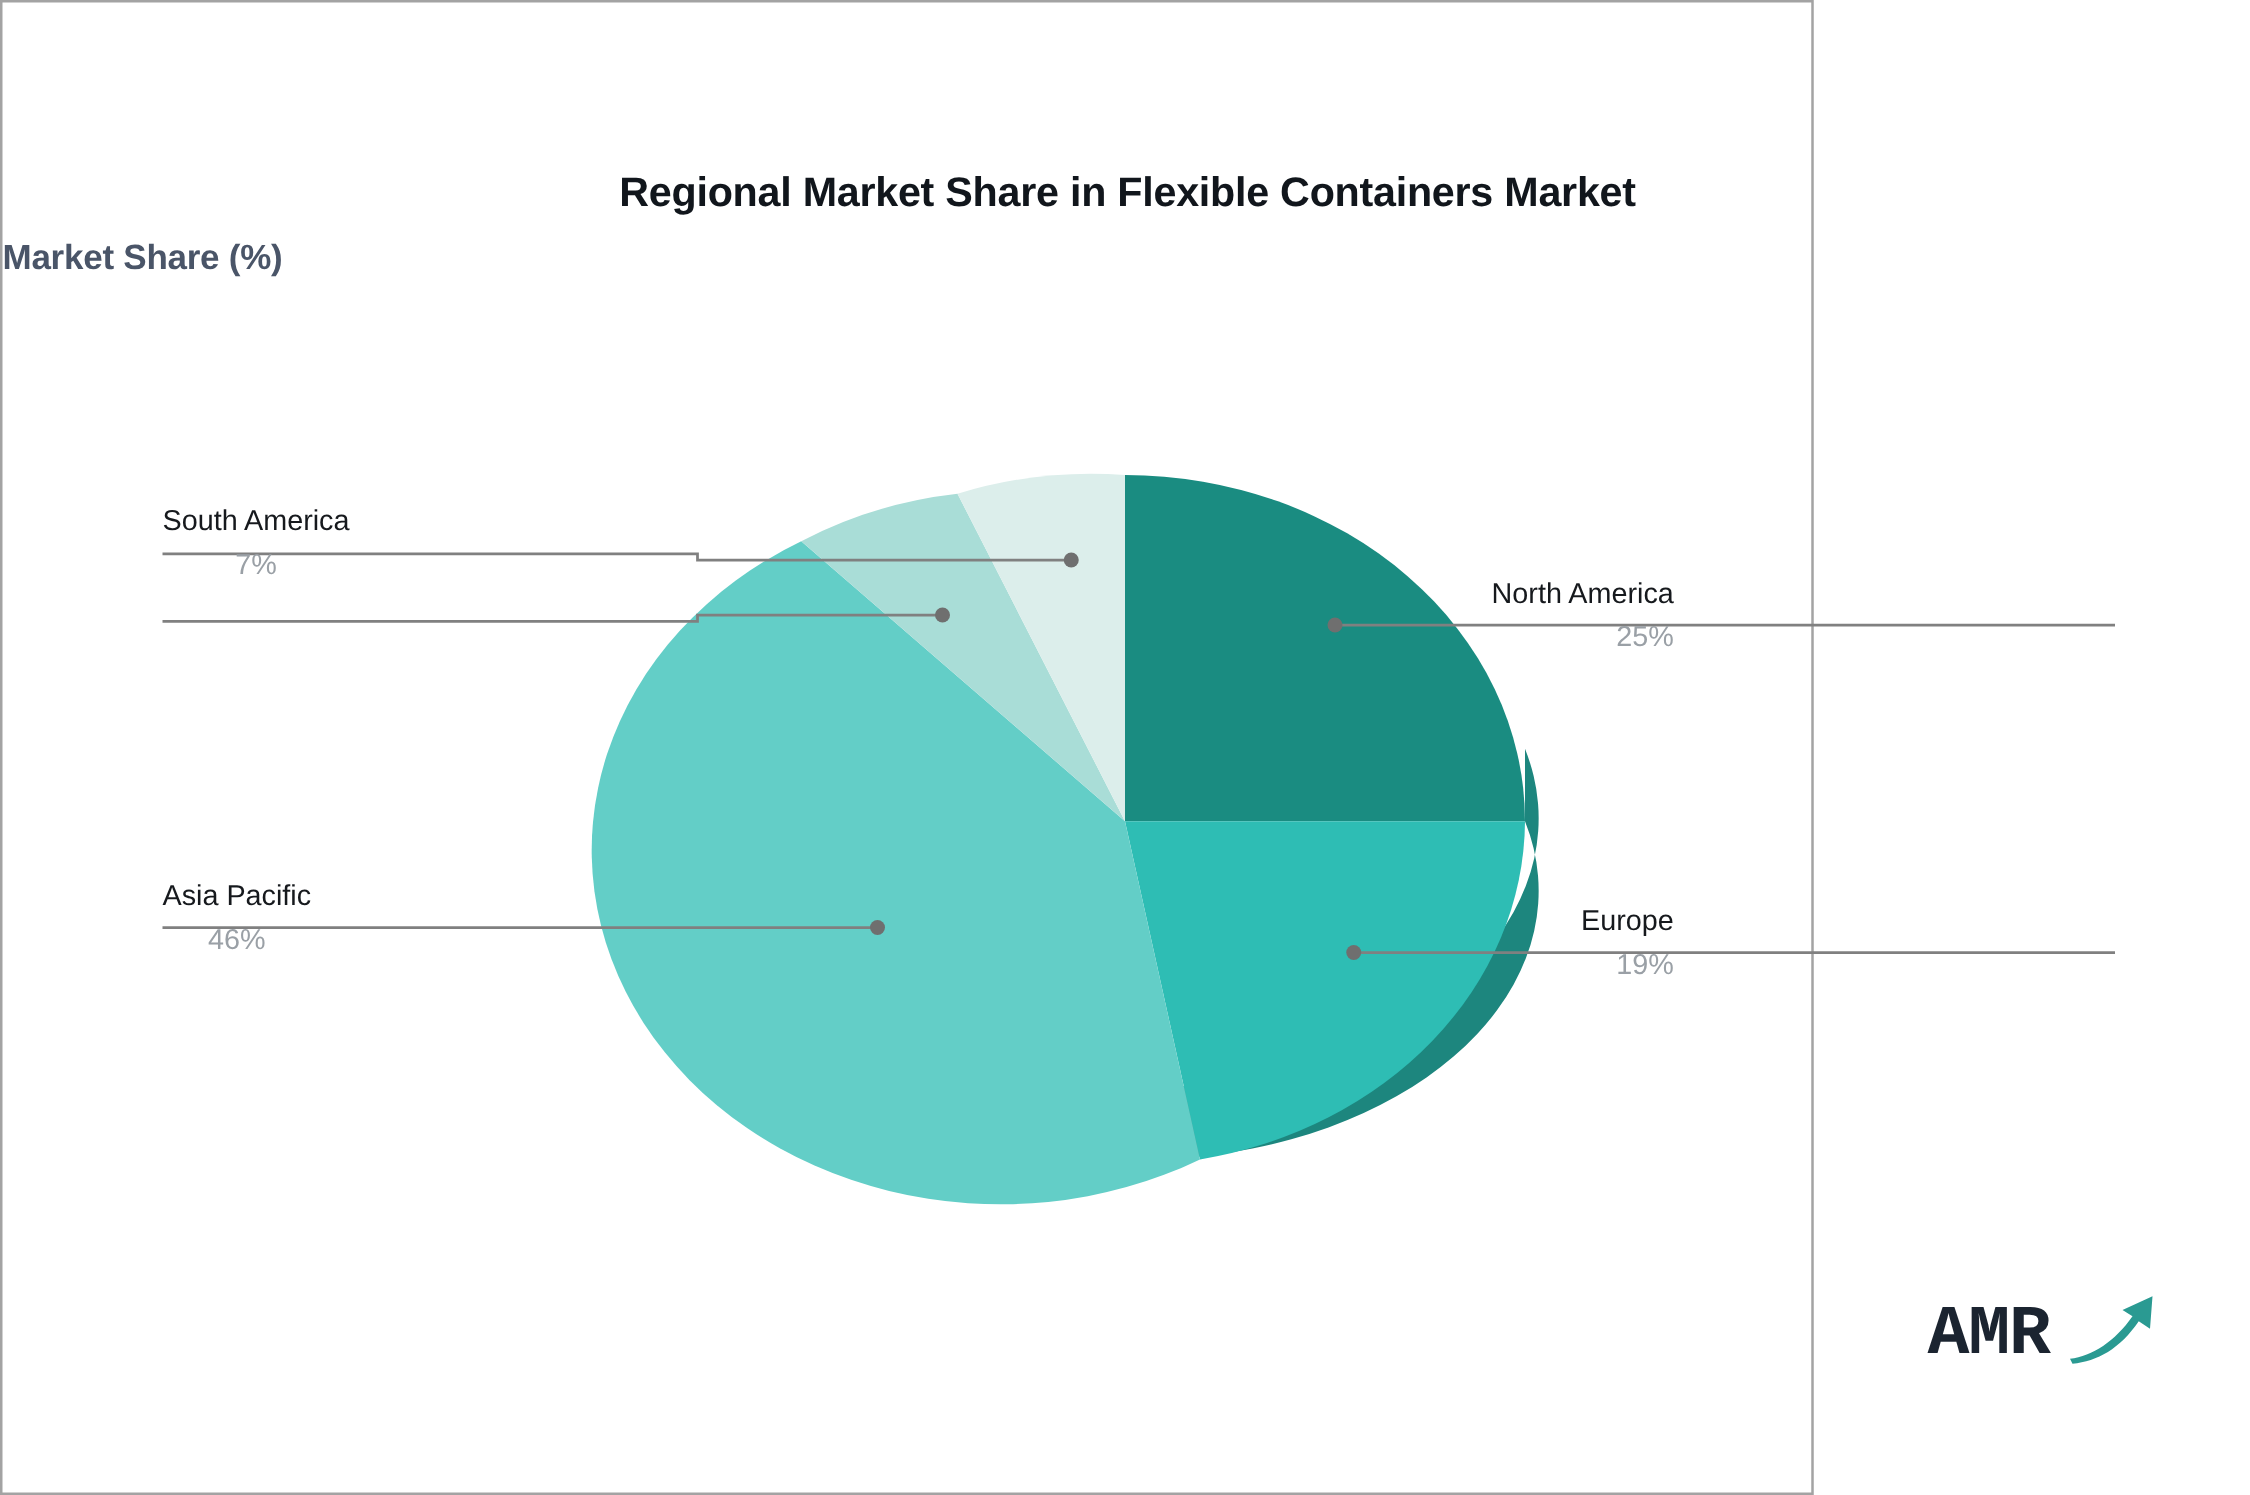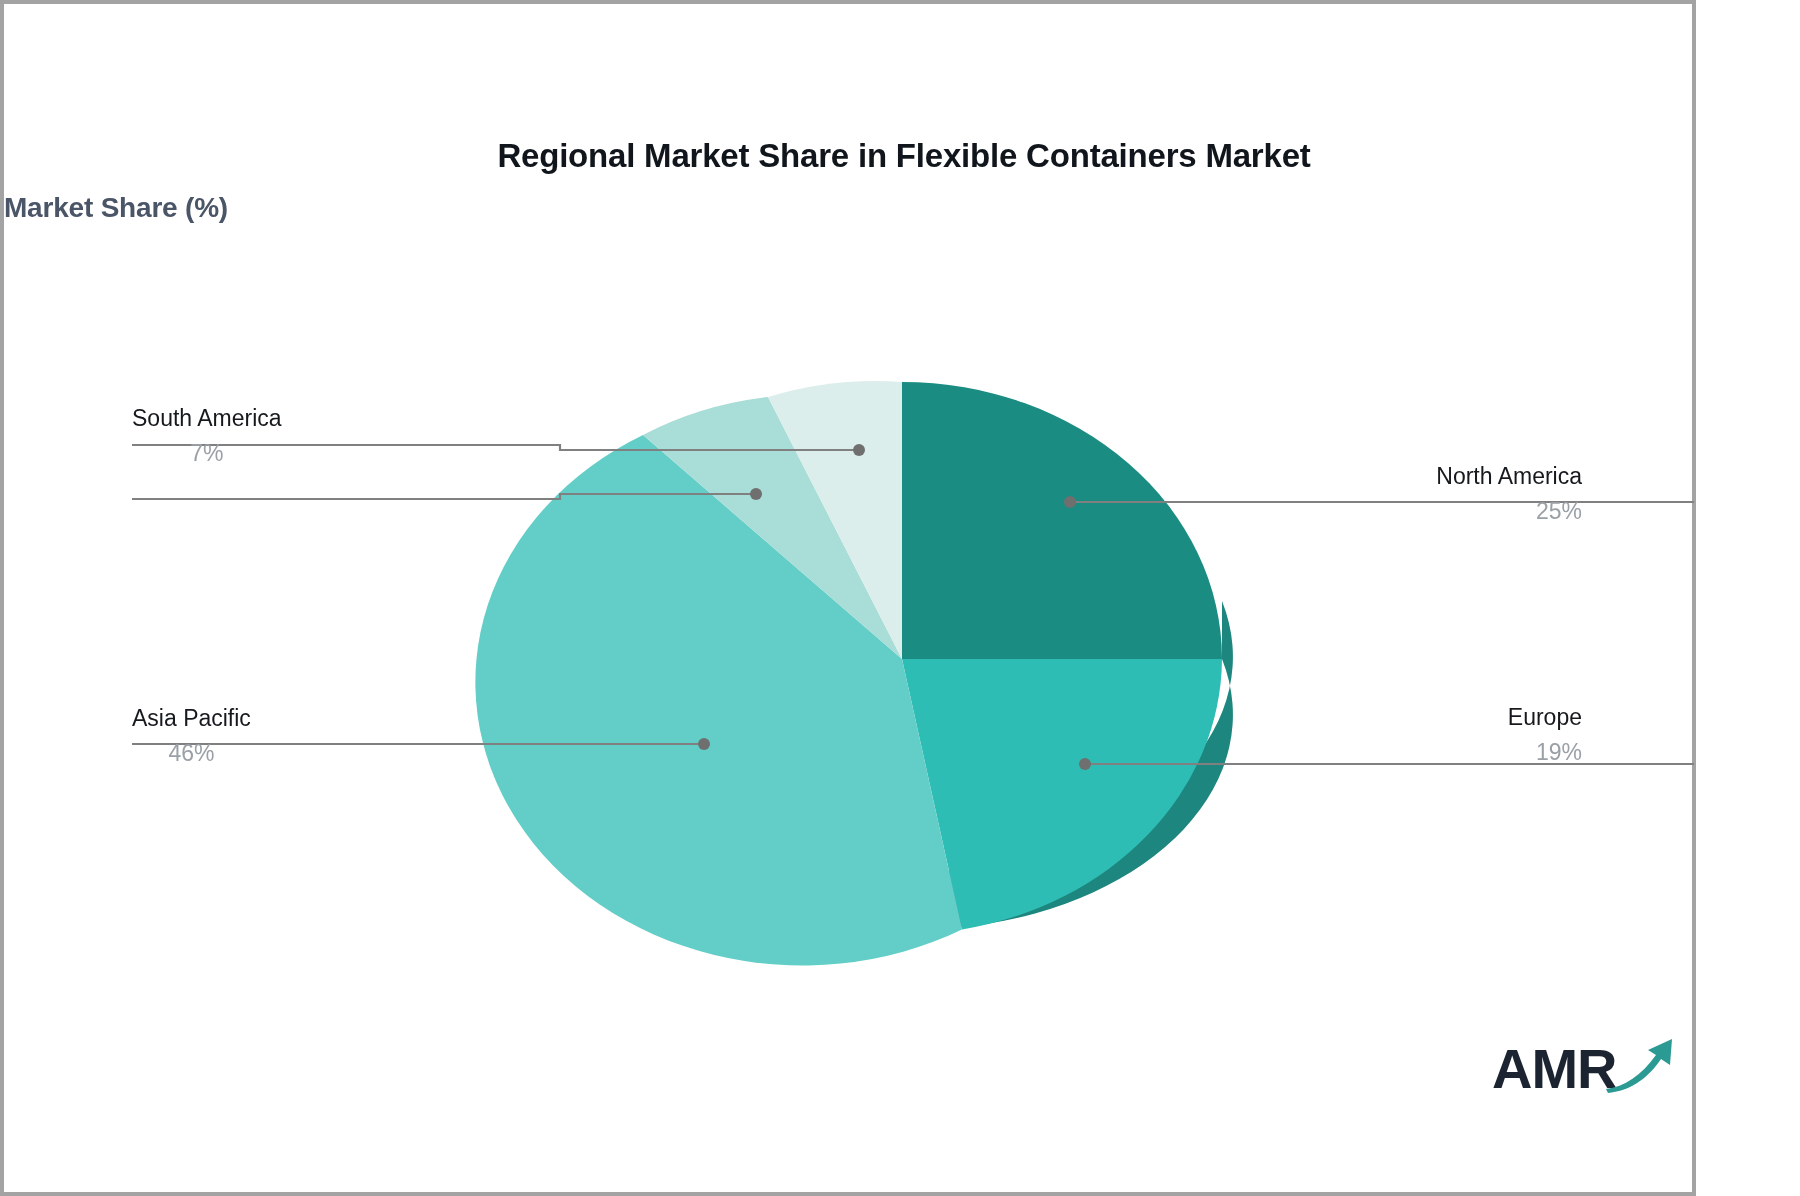--- a/index.html
+++ b/index.html
@@ -8,25 +8,25 @@
     background: #ffffff;
   }
   body {
     width: 1800px;
     height: 1196px;
     font-family: "Liberation Sans", sans-serif;
     overflow: hidden;
   }
   #canvas {
     position: relative;
-    width: 1696px;
+    width: 1451px;
     height: 1196px;
     background: #ffffff;
     box-sizing: border-box;
-    border: 4px solid #a3a3a3;
+    border: 2px solid #a3a3a3;
   }
 
   
   #title {
     position: absolute;
     left: 0;
     top: 133px;
     width: 1800px;
     text-align: center;
     font-size: 33px;
@@ -72,24 +72,25 @@
     line-height: 30px;
     color: #9aa0a6;
     padding-top: 6px;
   }
   .callout.right { text-align: right; }
   .callout.left  { text-align: center; }
 
   
   #amr-logo {
     position: absolute;
-    left: 1488px;
+    left: 1540px;
     top: 1035px;
     width: 175px;
     height: 70px;
+    font-family: Liberation Mono, monospace;
   }
   #amr-logo .amr-text {
     position: absolute;
     left: 0;
     top: 0;
     font-size: 56px;
     font-weight: bold;
     color: #1b2430;
     letter-spacing: -1px;
     line-height: 60px;
@@ -156,21 +157,21 @@
   <div class="callout left" style="left:128px; top:700px;">
     <span class="cl-name">Asia Pacific</span>
     <span class="cl-value">46%</span>
   </div>
 
   <div class="callout right" style="right:110px; top:458px;">
     <span class="cl-name">North America</span>
     <span class="cl-value">25%</span>
   </div>
 
-  <div class="callout right" style="right:110px; top:699px;">
+  <div class="callout right" style="right:110px; top:720px;">
     <span class="cl-name">Europe</span>
     <span class="cl-value">19%</span>
   </div>
 
   <div id="amr-logo">
     <span class="amr-text">AMR</span>
     <svg style="position:absolute; left:112px; top:-6px;" width="72" height="62" viewBox="0 0 72 62">
       <path d="M 2 56 C 20 54 38 42 52 22 L 44 17 L 68 6 L 66 32 L 57 26 C 42 48 24 58 4 60 Z" fill="#2a9a92"></path>
     </svg>
   </div>

